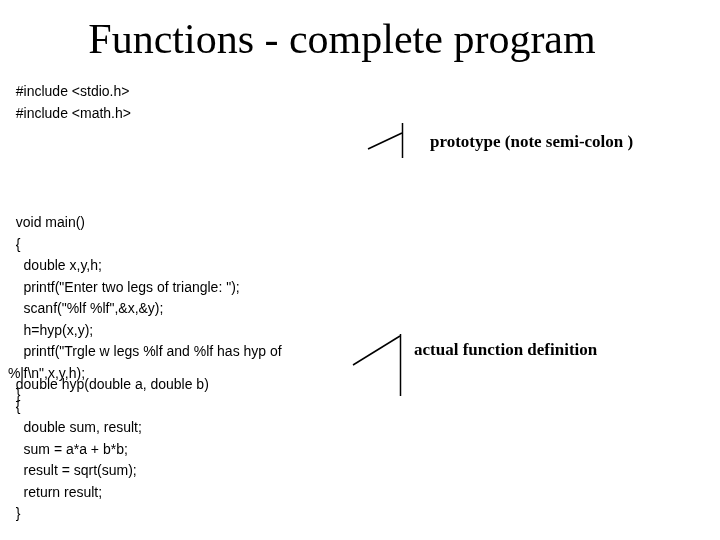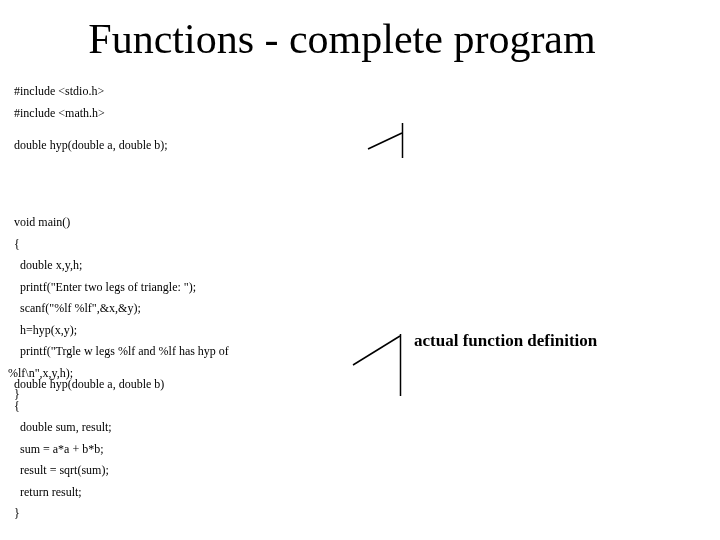--- a/index.html
+++ b/index.html
@@ -14,58 +14,57 @@
     background:#ffffff;overflow:hidden;
   }
   .title{
     position:absolute;top:14px;left:0;width:684px;margin:0;
     font-family:"Liberation Serif",serif;
     font-weight:normal;font-size:42px;line-height:50px;
     text-align:center;color:#000000;white-space:nowrap;
   }
   .code{
     position:absolute;left:8px;margin:0;
-    font-family:Liberation Serif, serif;
-    font-size:12px;line-height:21.5px;
+    font-family:Liberation Sans, sans-serif;
+    font-size:14px;line-height:21.5px;
     color:#000000;white-space:pre;
   }
   .code-includes{top:81px;}
   .code-prototype{top:135px;}
   .code-main{top:168px;margin-top:44px;}
   .code-definition{top:374px;}
   .overlay{
     position:absolute;left:0;top:0;width:720px;height:540px;
     pointer-events:none;
   }
   .note{
     position:absolute;
     font-family:"Liberation Serif",serif;
     font-weight:bold;font-size:17px;line-height:21px;
     color:#000000;white-space:nowrap;
   }
   .note-prototype{left:430px;top:131px;}
-  .note-definition{left:414px;top:330px;}
+  .note-definition{left:414px;top:339px;}
   .note-definition .line2{padding-left:5px;}
   .page-number{
     position:absolute;left:649px;top:493px;
     font-family:"Liberation Mono",monospace;
     font-size:15px;color:#000000;
   }
 </style>
 </head>
 <body>
 
 <div class="slide">
 
   <h1 class="title">Functions - complete program</h1>
 
   <pre class="code code-includes">  #include &lt;stdio.h&gt;
   #include &lt;math.h&gt;</pre>
 
-  <pre class="code code-prototype">  double hyp(double a, double b);</pre>
 
   <pre class="code code-main">  void main()
   {
     double x,y,h;
     printf("Enter two legs of triangle: ");
     scanf("%lf %lf",&amp;x,&amp;y);
     h=hyp(x,y);
     printf("Trgle w legs %lf and %lf has hyp of
 %lf\n",x,y,h);
   }</pre>
@@ -78,20 +77,21 @@
     return result;
   }</pre>
 
   <svg class="overlay" width="720" height="540" viewBox="0 0 720 540" xmlns="http://www.w3.org/2000/svg">
     <line x1="368" y1="149" x2="402" y2="133" stroke="#000000" stroke-width="1.5"></line>
     <line x1="402.5" y1="123" x2="402.5" y2="158" stroke="#000000" stroke-width="1.5"></line>
     <line x1="353" y1="365" x2="400" y2="336" stroke="#000000" stroke-width="1.5"></line>
     <line x1="400.5" y1="334" x2="400.5" y2="396" stroke="#000000" stroke-width="1.5"></line>
   </svg>
 
+  <div class="note note-prototype">prototype (note semi-colon )</div>
 
   <div class="note note-definition">
     <div class="line1">actual function definition</div>
   </div>
 
   <div class="page-number">3</div>
 
 </div>
 
 </body></html>

